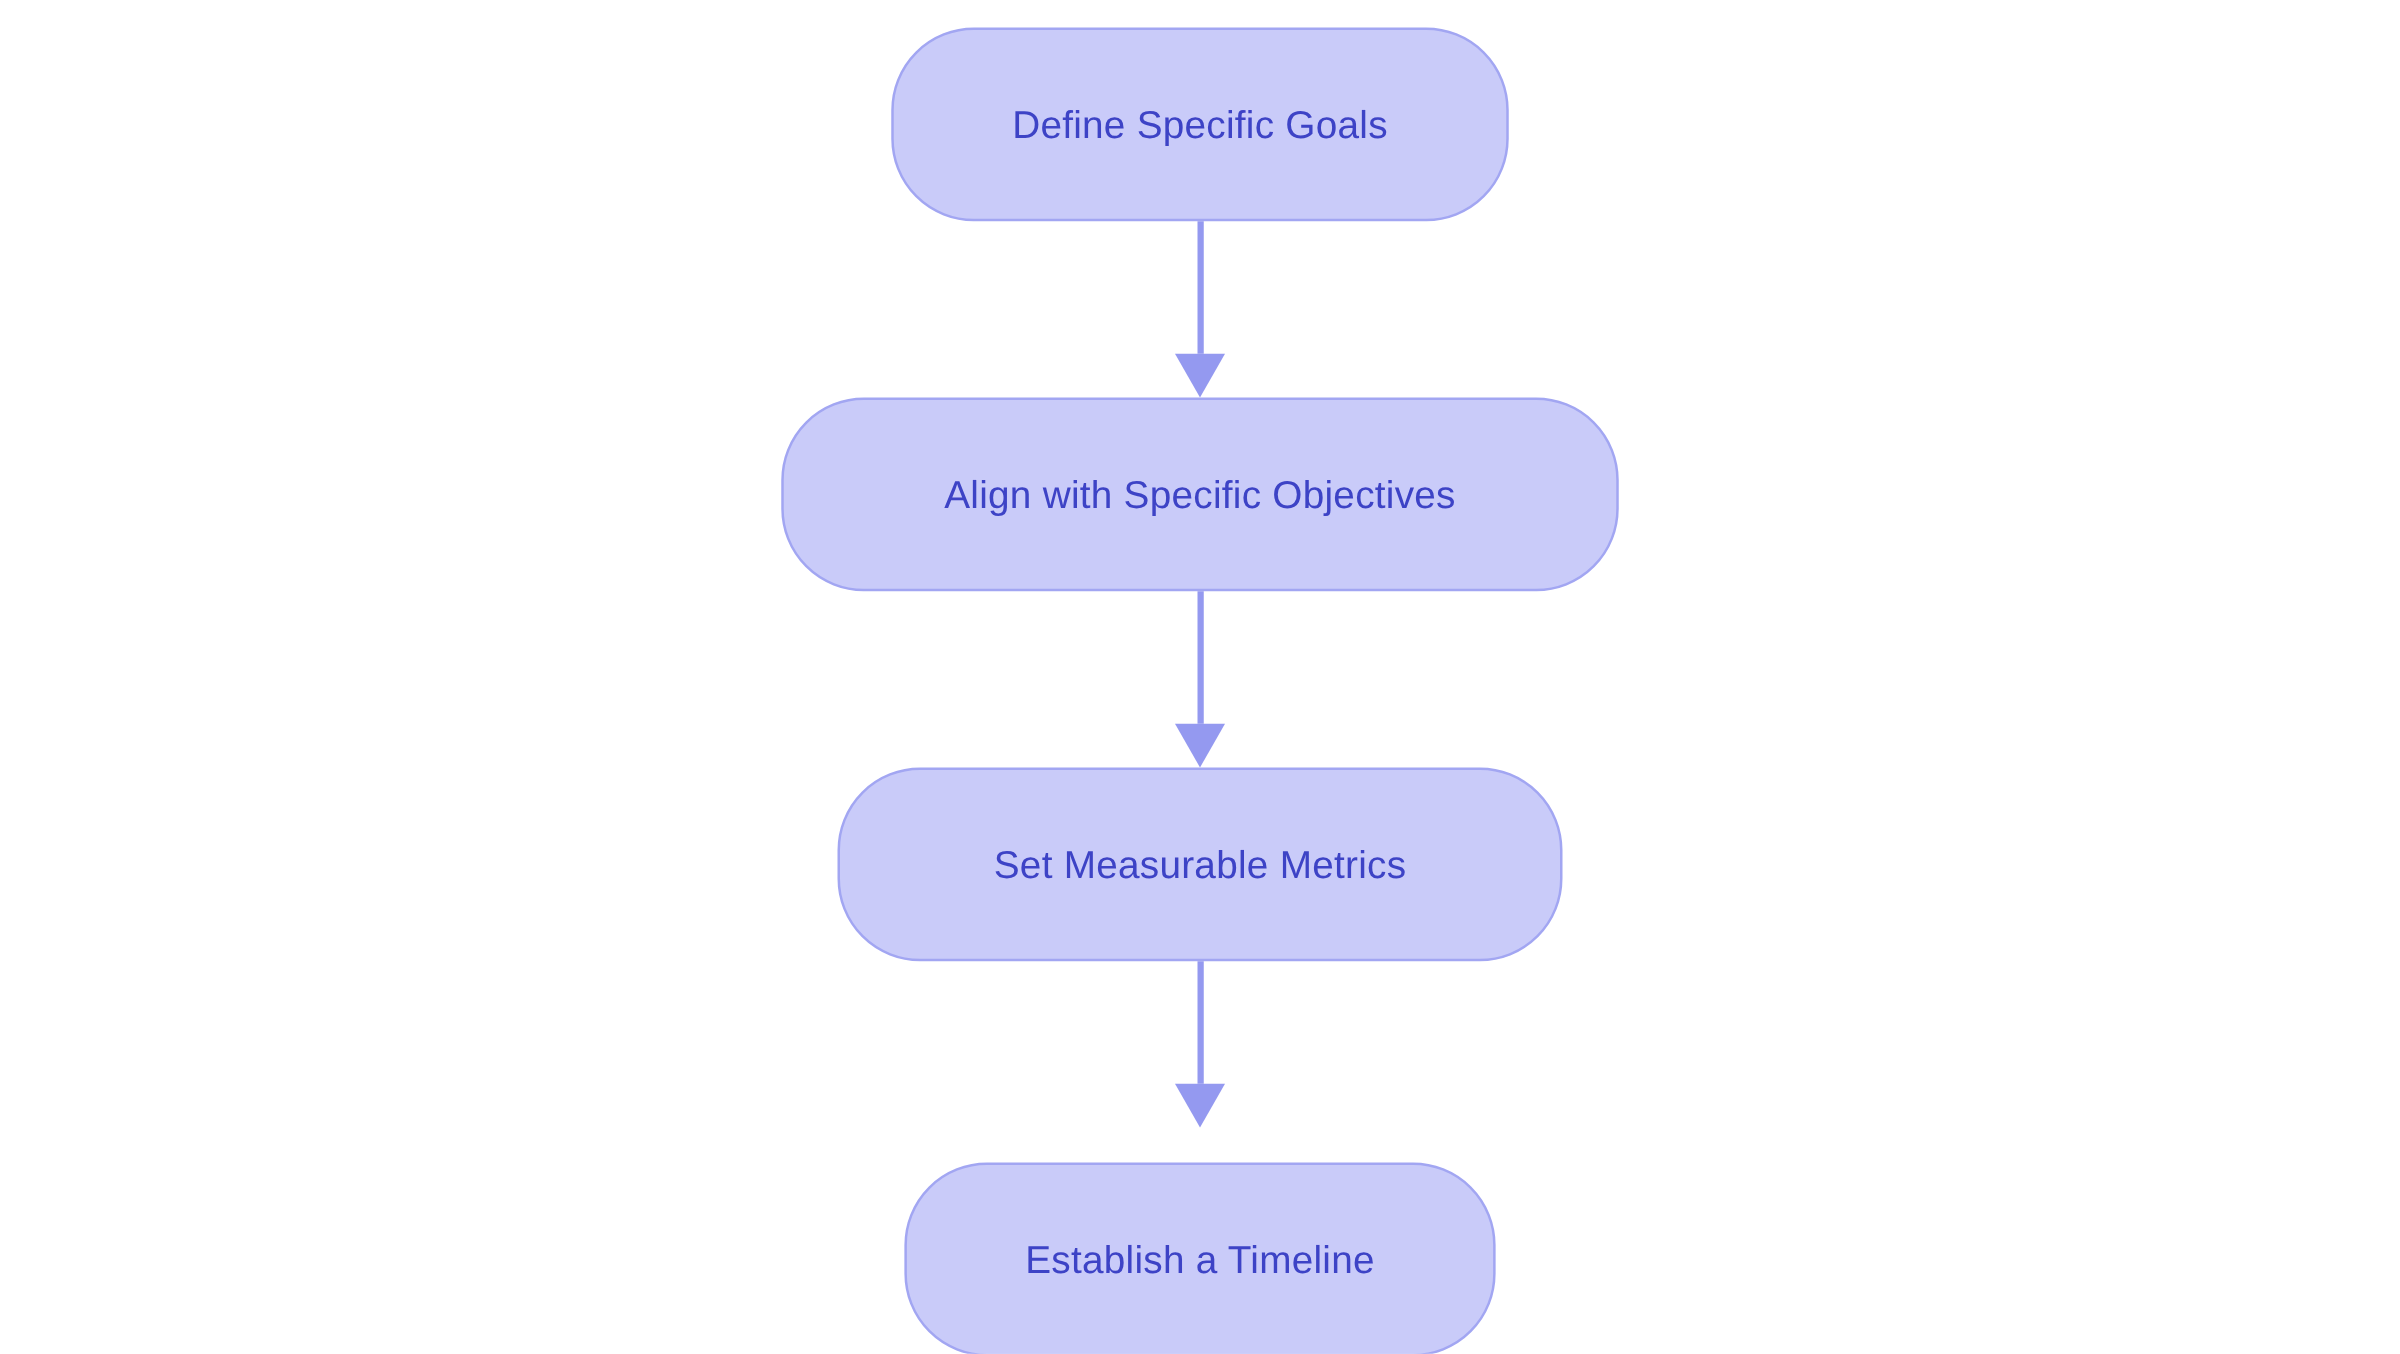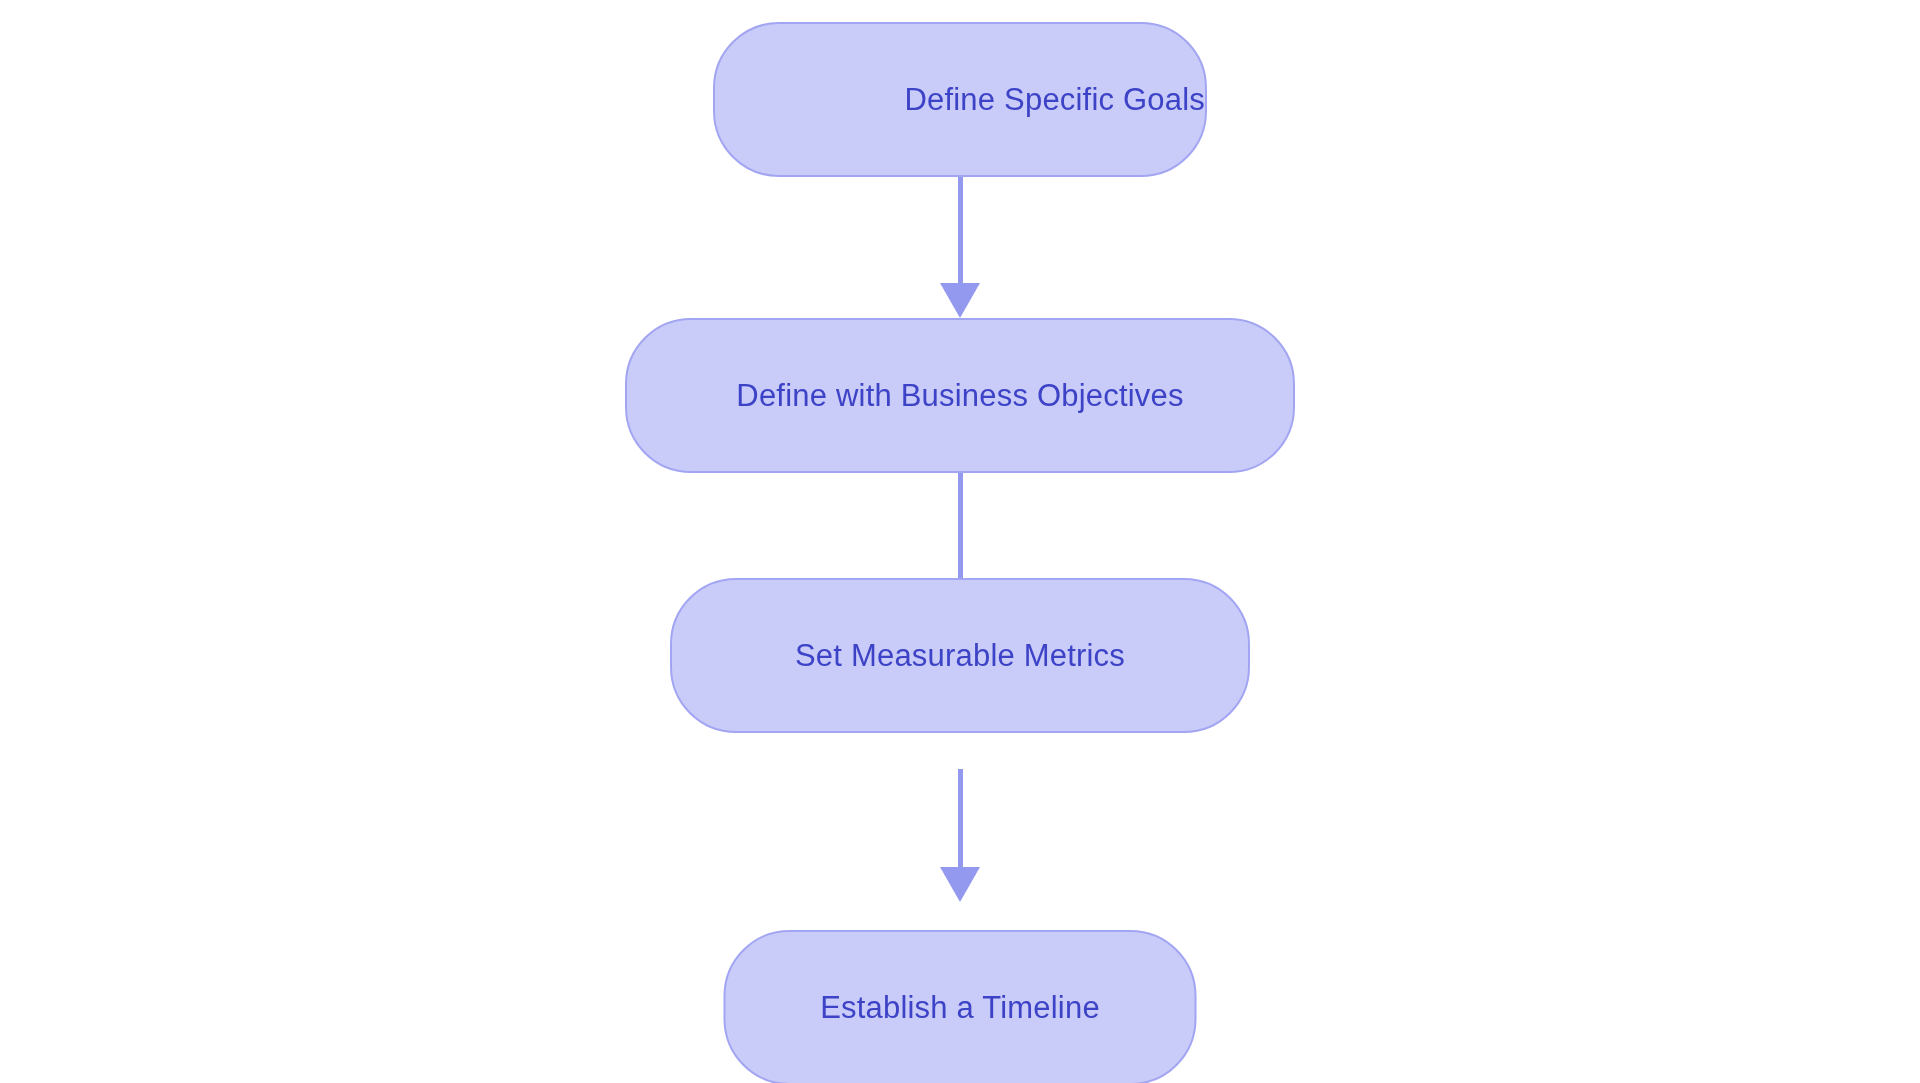--- a/index.html
+++ b/index.html
@@ -32,23 +32,23 @@
     box-sizing: border-box;
   }
   .flow-node .node-label {
     color: var(--node-text, #3d43c6);
     font-size: 31px;
     font-weight: 500;
     letter-spacing: 0.2px;
     white-space: nowrap;
     text-align: center;
   }
-  .node-1 { top: 22px;  width: 494px; justify-content: flex-end; }
+  .node-1 { top: 22px;  width: 494px; }
   .node-2 { top: 318px; width: 670px; }
-  .node-3 { top: 578px; width: 580px; }
+  .node-3 { top: 614px; width: 580px; }
   .node-4 { top: 930px; width: 473px; }
 
   .flow-arrow {
     position: absolute;
     left: 50%;
     transform: translateX(-50%);
     display: flex;
     flex-direction: column;
     align-items: center;
   }
@@ -77,21 +77,21 @@
   <div class="flow-node node-1">
     <span class="node-label">Define Specific Goals</span>
   </div>
 
   <div class="flow-arrow arrow-1">
     <div class="arrow-line"></div>
     <div class="arrow-head"></div>
   </div>
 
   <div class="flow-node node-2">
-    <span class="node-label">Define with Business Objectives</span>
+    <span class="node-label">Align with Specific Objectives</span>
   </div>
 
   <div class="flow-arrow arrow-2">
     <div class="arrow-line"></div>
     <div class="arrow-head"></div>
   </div>
 
   <div class="flow-node node-3">
     <span class="node-label">Set Measurable Metrics</span>
   </div>

